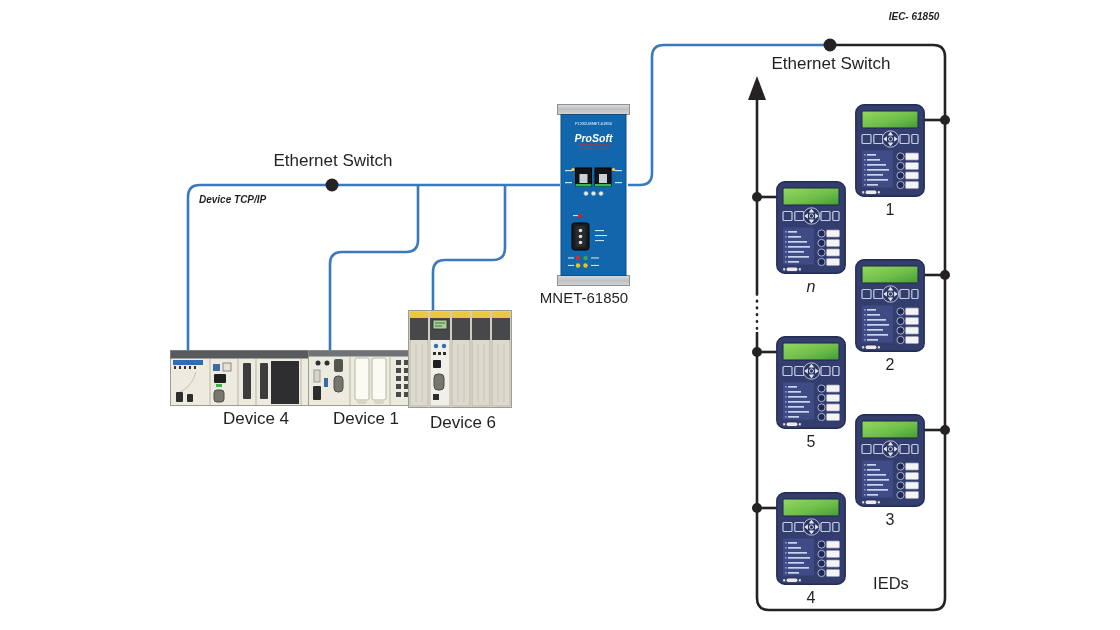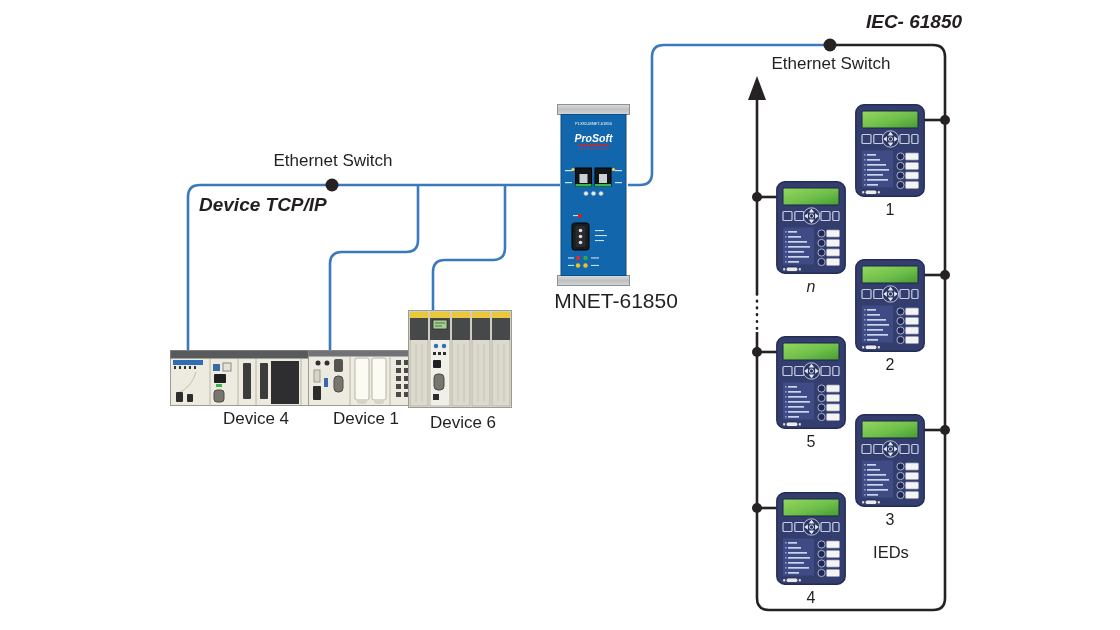--- a/index.html
+++ b/index.html
@@ -4,21 +4,21 @@
 <style>
   html,body{margin:0;padding:0;background:#ffffff;}
   #canvas{
     position:relative;width:1120px;height:630px;background:#ffffff;
     font-family:"Liberation Sans","DejaVu Sans",sans-serif;overflow:hidden;
     --line-blue:#3a79be; --line-black:#262223; --ied-body:#333e6e;
   }
   .abs{position:absolute;}
   .lbl{position:absolute;color:#231f20;font-size:17px;white-space:nowrap;}
   .center{transform:translateX(-50%);}
-  .bold-italic{font-weight:bold;font-style:italic;font-size:19px;}
+  .bold-italic{font-weight:bold;font-style:italic;font-size:10px;}
   .ied{position:absolute;width:70px;}
   .ied-label{position:absolute;width:70px;text-align:center;font-size:16px;color:#231f20;}
   .italic{font-style:italic;}
   svg{display:block;}
   .blue-line{stroke:var(--line-blue);stroke-width:2.6;fill:none;}
   .black-line{stroke:var(--line-black);stroke-width:2.6;fill:none;}
   .dot{fill:var(--line-black);}
 </style>
 </head>
 <body>
@@ -63,25 +63,25 @@
     <circle class="dot" cx="757" cy="508" r="5"></circle>
     <circle class="dot" cx="945" cy="120" r="5"></circle>
     <circle class="dot" cx="945" cy="275" r="5"></circle>
     <circle class="dot" cx="945" cy="430" r="5"></circle>
   </svg>
 
   <div class="lbl center" style="left:333px;top:151px">Ethernet Switch</div>
   <div class="lbl bold-italic" style="left:199px;top:194px">Device TCP/IP</div>
   <div class="lbl center" style="left:831px;top:54px">Ethernet Switch</div>
   <div class="lbl bold-italic center" style="left:914px;top:11px">IEC- 61850</div>
-  <div class="lbl center" style="left:616px;top:289px;font-size:21px">MNET-61850</div>
+  <div class="lbl center" style="left:584px;top:289px;font-size:15px">MNET-61850</div>
   <div class="lbl center" style="left:256px;top:409px">Device 4</div>
   <div class="lbl center" style="left:366px;top:409px">Device 1</div>
   <div class="lbl center" style="left:463px;top:413px">Device 6</div>
-  <div class="lbl center" style="left:891px;top:543px;font-size:16.5px">IEDs</div>
+  <div class="lbl center" style="left:891px;top:574px;font-size:16.5px">IEDs</div>
 
   <div class="abs" style="left:557px;top:104px">
     <svg width="73" height="182" viewBox="0 0 73 182">
       <rect x="0.5" y="0.5" width="72" height="10" fill="url(#capg)" stroke="#8f9092"></rect>
       <rect x="0.5" y="171.5" width="72" height="10" fill="url(#capg)" stroke="#8f9092"></rect>
       <rect x="4" y="10.5" width="65" height="161" fill="#1166ac" stroke="#0c4f85"></rect>
       <text x="36.5" y="21" font-size="4" fill="#ffffff" text-anchor="middle" font-family="Liberation Sans, sans-serif">PLX82-MNET-61850</text>
       <text x="36.5" y="38" font-size="10.5" font-weight="bold" font-style="italic" fill="#ffffff" text-anchor="middle" font-family="Liberation Sans, sans-serif">ProSoft</text>
       <rect x="21" y="40.5" width="31" height="1.4" fill="#d8232a"></rect>
       <text x="36.5" y="46" font-size="3" fill="#e2333a" text-anchor="middle" letter-spacing="1" font-family="Liberation Sans, sans-serif">TECHNOLOGY</text>

